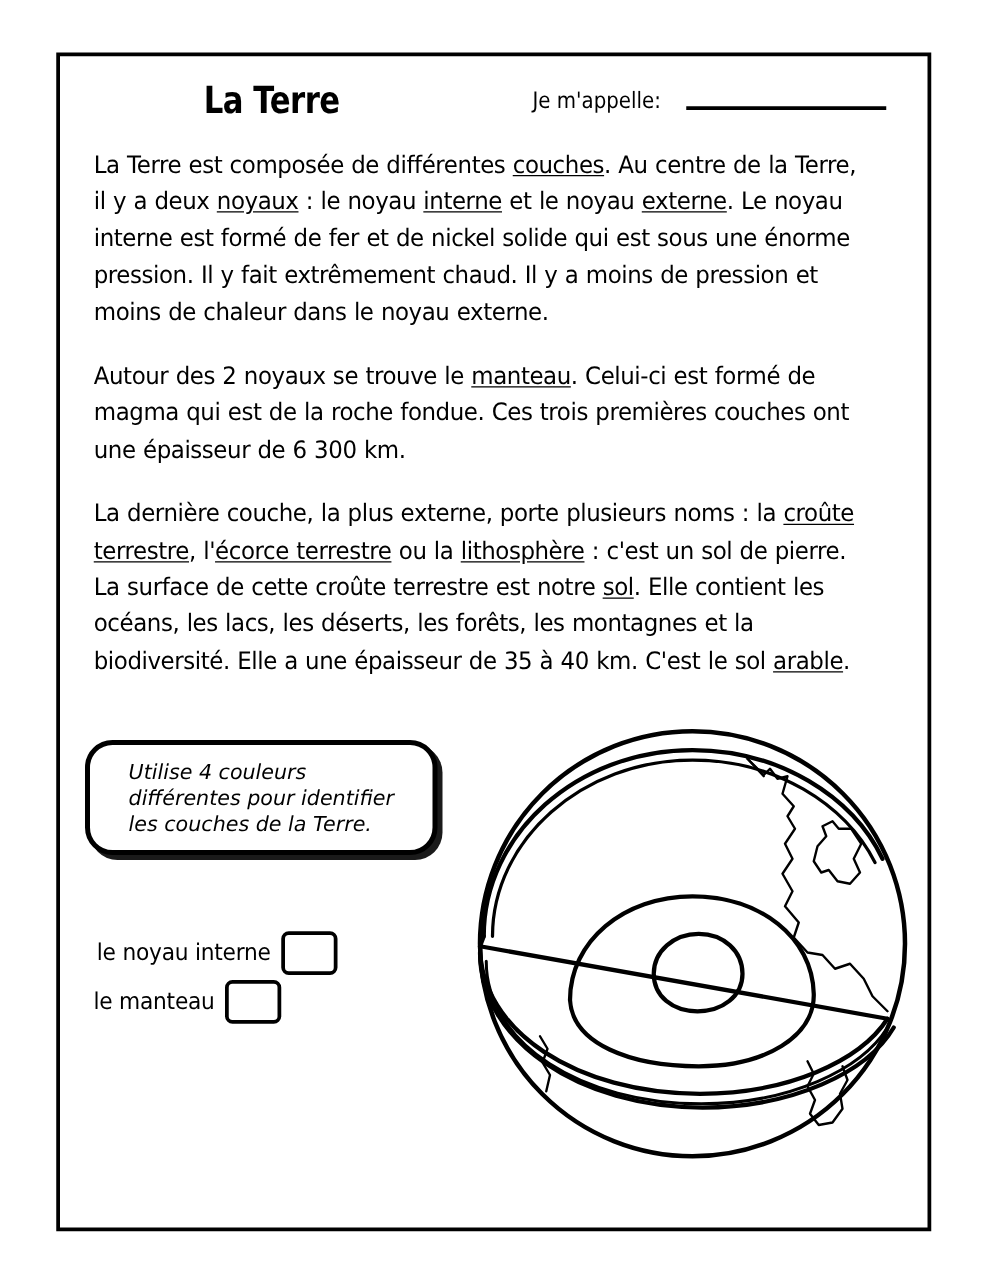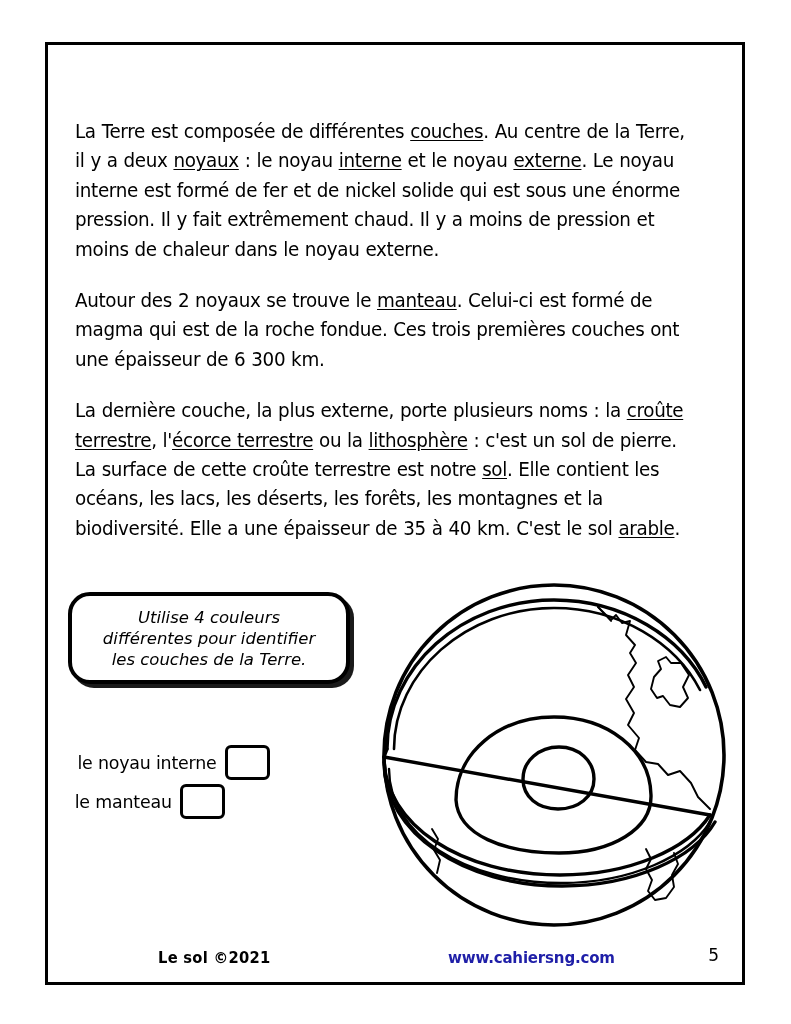--- a/index.html
+++ b/index.html
@@ -108,21 +108,21 @@
     box-shadow: 4px 4px 0 0 #1a1a1a;
     display: flex;
     align-items: center;
     justify-content: center;
   }
   #callout-text {
     font-family: "DejaVu Sans", sans-serif;
     font-style: italic;
     font-size: 16.5px;
     line-height: 21px;
-    text-align: center;
+    text-align: left;
     padding: 0 10px;
     white-space: pre-line;
   }
 
   
   #legend {
     position: absolute;
     left: 20px;
     top: 698px;
     width: 300px;
@@ -204,20 +204,27 @@
     top: -3px;
     font-family: "DejaVu Sans", sans-serif;
     font-size: 17px;
   }
 </style>
 </head>
 <body style="background: rgb(255, 255, 255);">
 
 <div id="page-frame" style="border-color: rgb(0, 0, 0);">
 
+  <div id="header">
+    <div id="doc-title">La Terre</div>
+    <div id="name-block">
+      <span id="name-label">Je m'appelle:</span>
+      <span id="name-line"></span>
+    </div>
+  </div>
 
   <div id="body-text">
     <p class="para"><span>La Terre est composée de différentes </span><u>couches</u><span>. Au centre de la Terre, il y a deux </span><u>noyaux</u><span> : le noyau </span><u>interne</u><span> et le noyau </span><u>externe</u><span>. Le noyau interne est formé de fer et de nickel solide qui est sous une énorme pression. Il y fait extrêmement chaud. Il y a moins de pression et moins de chaleur dans le noyau externe.</span></p>
     <p class="para"><span>Autour des 2 noyaux se trouve le </span><u>manteau</u><span>. Celui-ci est formé de magma qui est de la roche fondue. Ces trois premières couches ont une épaisseur de 6 300 km.</span></p>
     <p class="para"><span>La dernière couche, la plus externe, porte plusieurs noms : la </span><u>croûte terrestre</u><span>, l'</span><u>écorce terrestre</u><span> ou la </span><u>lithosphère</u><span> : c'est un sol de pierre. La surface de cette croûte terrestre est notre </span><u>sol</u><span>. Elle contient les océans, les lacs, les déserts, les forêts, les montagnes et la biodiversité. Elle a une épaisseur de 35 à 40 km. C'est le sol </span><u>arable</u><span>.</span></p>
   </div>
 
   <div id="callout">
     <div id="callout-text">Utilise 4 couleurs
 différentes pour identifier
@@ -329,19 +336,14 @@
                L 316 296" stroke-width="1.9"></path>
       <path d="M 74 272
                L 80 282
                L 76 293
                L 82 303
                L 79 316" stroke-width="1.9"></path>
       <path d="M 253 64 L 240 50" stroke-width="1.8"></path>
     </svg>
   </div>
 
-  <div id="footer">
-    <span id="footer-credit">Le sol ©2021</span>
-    <span id="footer-website" style="color: rgb(31, 31, 168);">www.cahiersng.com</span>
-    <span id="footer-pagenum">5</span>
-  </div>
 
 </div>
 
 </body></html>

